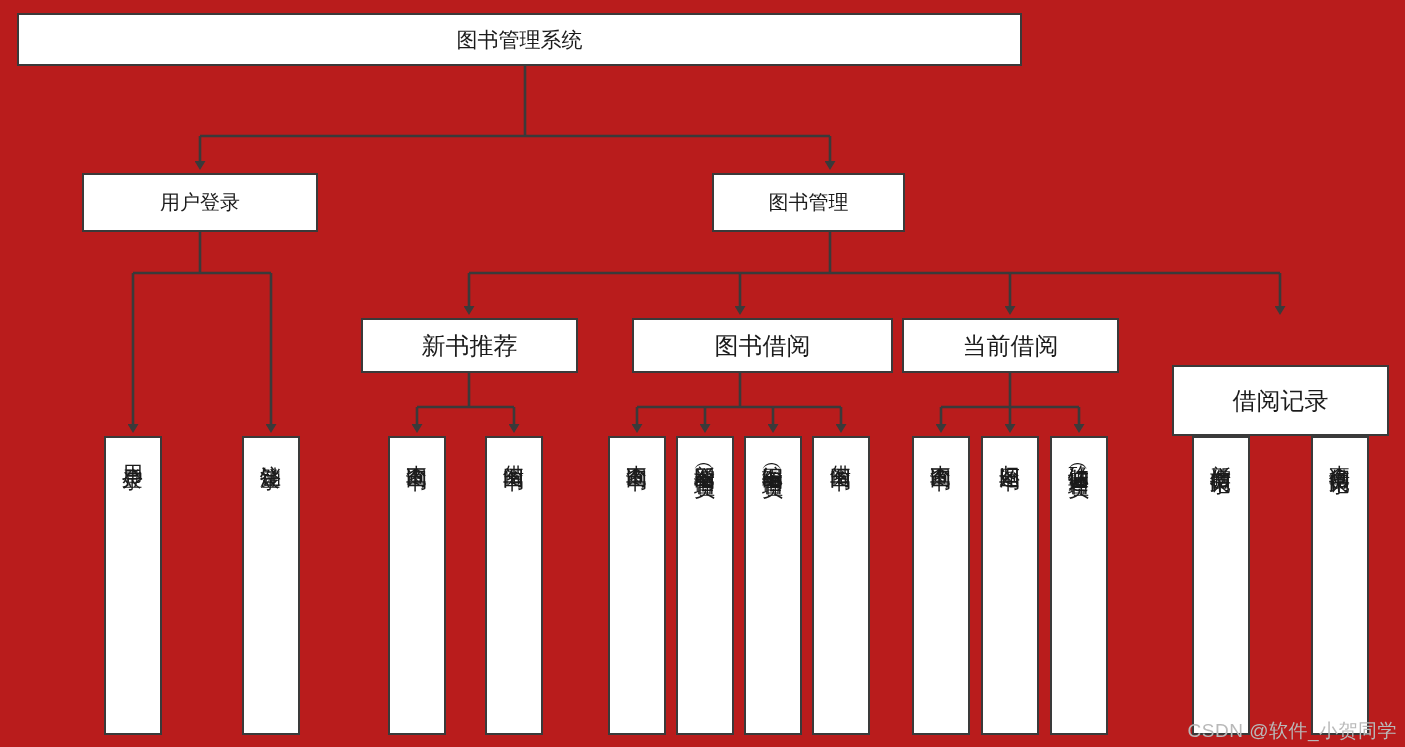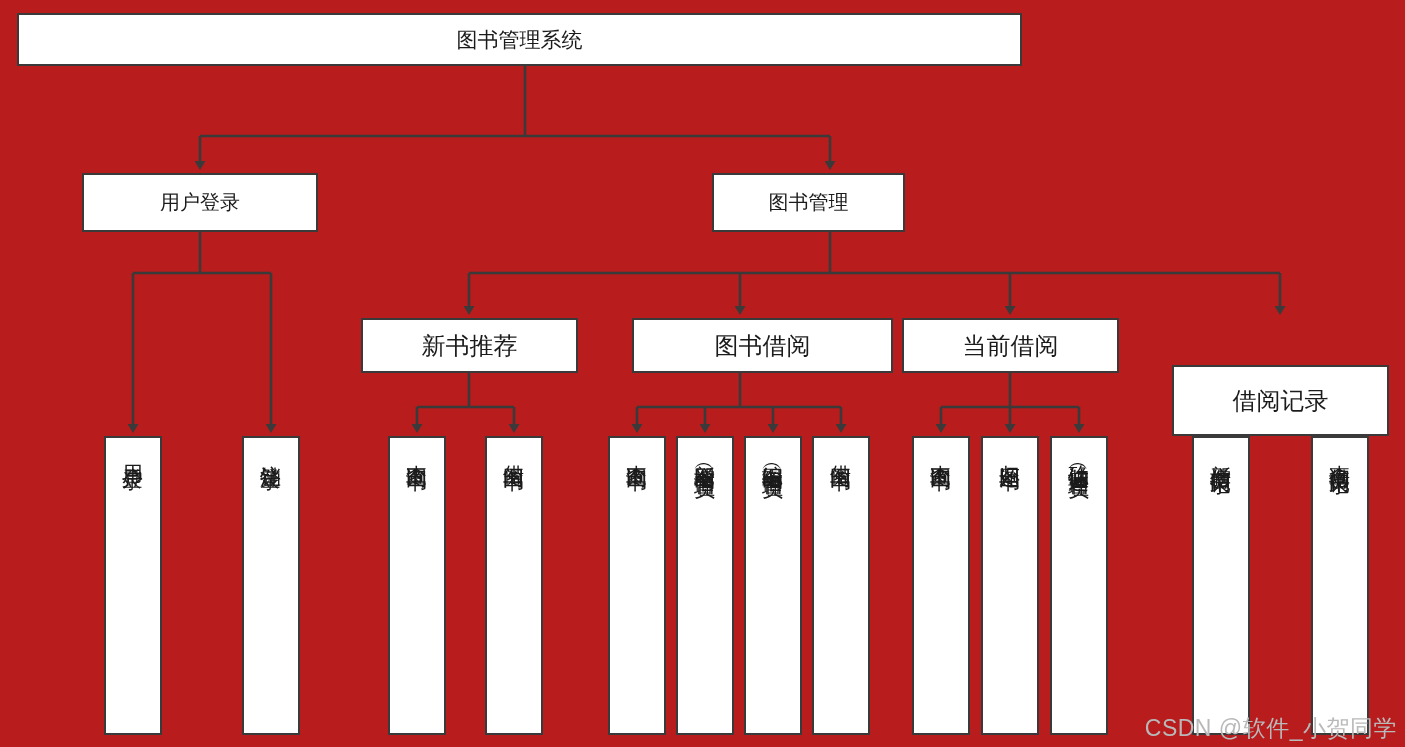--- a/index.html
+++ b/index.html
@@ -55,21 +55,21 @@
     writing-mode: vertical-rl;
     text-orientation: upright;
     letter-spacing: 2px;
     line-height: 1;
     white-space: nowrap;
   }
   .watermark {
     position: absolute;
     right: 8px;
     bottom: 3px;
-    font-size: 23px;
+    font-size: 19px;
     color: #b9b9b9;
     white-space: nowrap;
     letter-spacing: 0.5px;
   }
 </style>
 </head>
 <body>
 
 <div id="canvas">
 

